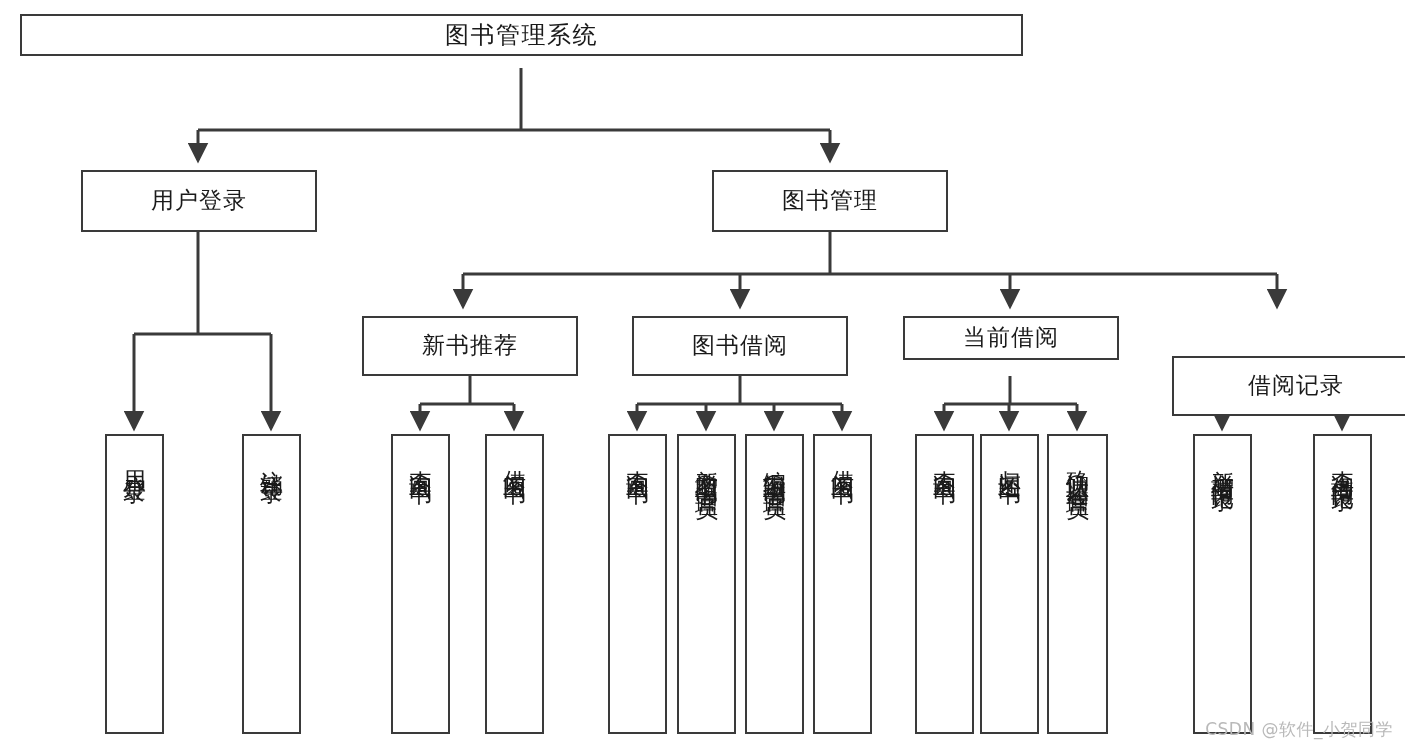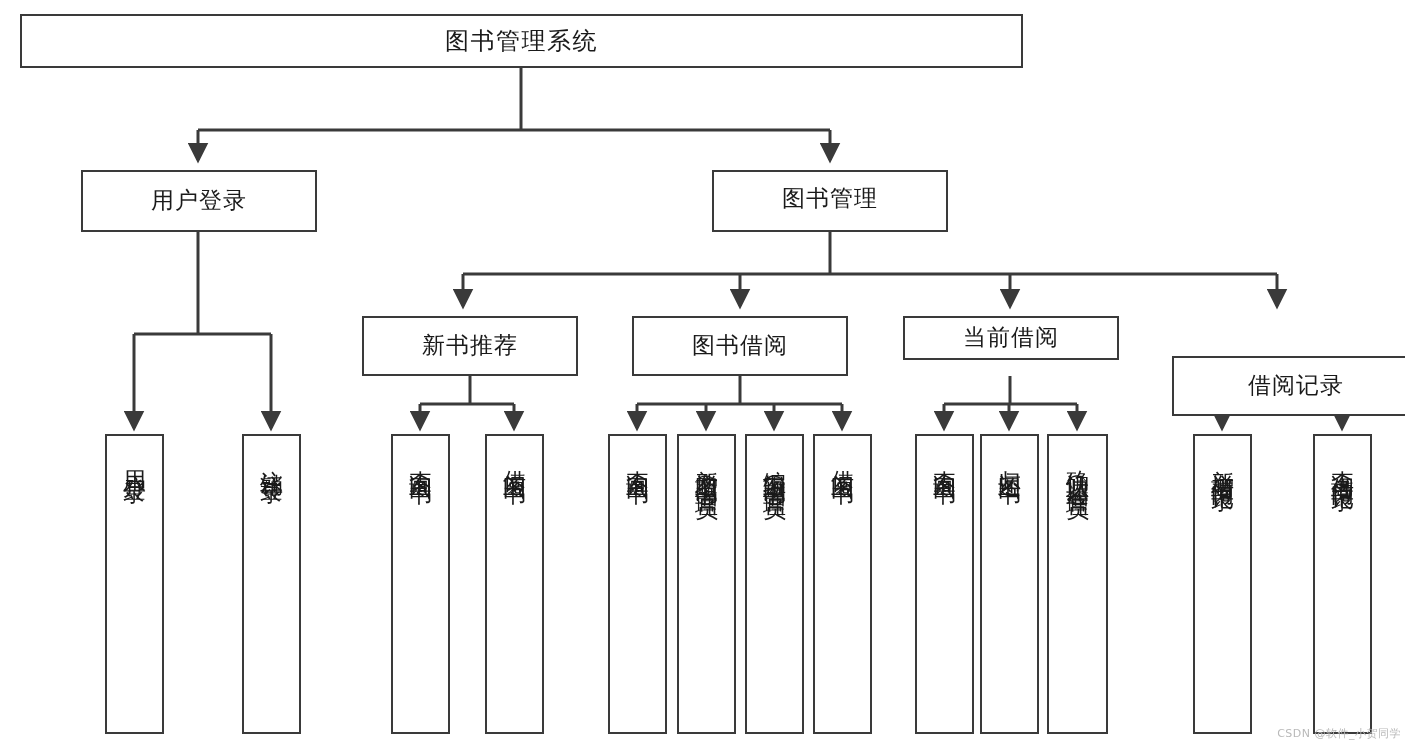--- a/index.html
+++ b/index.html
@@ -37,22 +37,22 @@
     writing-mode:vertical-rl;
     text-orientation:upright;
     font-size:23px;
     letter-spacing:4px;
     line-height:1;
     white-space:nowrap;
   }
 
   #watermark{
     position:absolute;
-    right:4px;bottom:6px;
-    font-size:11px;
+    right:12px;bottom:6px;
+    font-size:17px;
     color:#b9b9b9;
     letter-spacing:0.5px;
     white-space:nowrap;
     pointer-events:none;
     margin-top:46px;
   }
 </style>
 </head>
 <body>
 
@@ -101,28 +101,28 @@
       <path d="M 1009 404 L 1009 428" marker-end="url(#arrow)"></path>
       <path d="M 1077 404 L 1077 428" marker-end="url(#arrow)"></path>
 
       <path d="M 1277 376 L 1277 404"></path>
       <path d="M 1222 404 L 1342 404"></path>
       <path d="M 1222 404 L 1222 428" marker-end="url(#arrow)"></path>
       <path d="M 1342 404 L 1342 428" marker-end="url(#arrow)"></path>
     </g>
   </svg>
 
-  <div class="node h-node" id="node-root" style="left:20px;top:14px;width:1003px;height:54px;">
+  <div class="node h-node" id="node-root" style="left:20px;top:14px;width:1003px;height:42px;">
     <span class="lbl">图书管理系统</span>
   </div>
 
   <div class="node h-node" style="left:81px;top:170px;width:236px;height:62px;">
     <span class="lbl">用户登录</span>
   </div>
-  <div class="node h-node" style="left:712px;top:170px;width:236px;height:62px;font-family:Liberation Mono, monospace;">
+  <div class="node h-node" style="left:712px;top:170px;width:236px;height:62px;">
     <span class="lbl">图书管理</span>
   </div>
 
   <div class="node h-node" style="left:632px;top:316px;width:216px;height:60px;">
     <span class="lbl">图书借阅</span>
   </div>
   <div class="node h-node" style="left:362px;top:316px;width:216px;height:60px;">
     <span class="lbl">新书推荐</span>
   </div>
   <div class="node h-node" style="left:903px;top:316px;width:216px;height:44px;">

